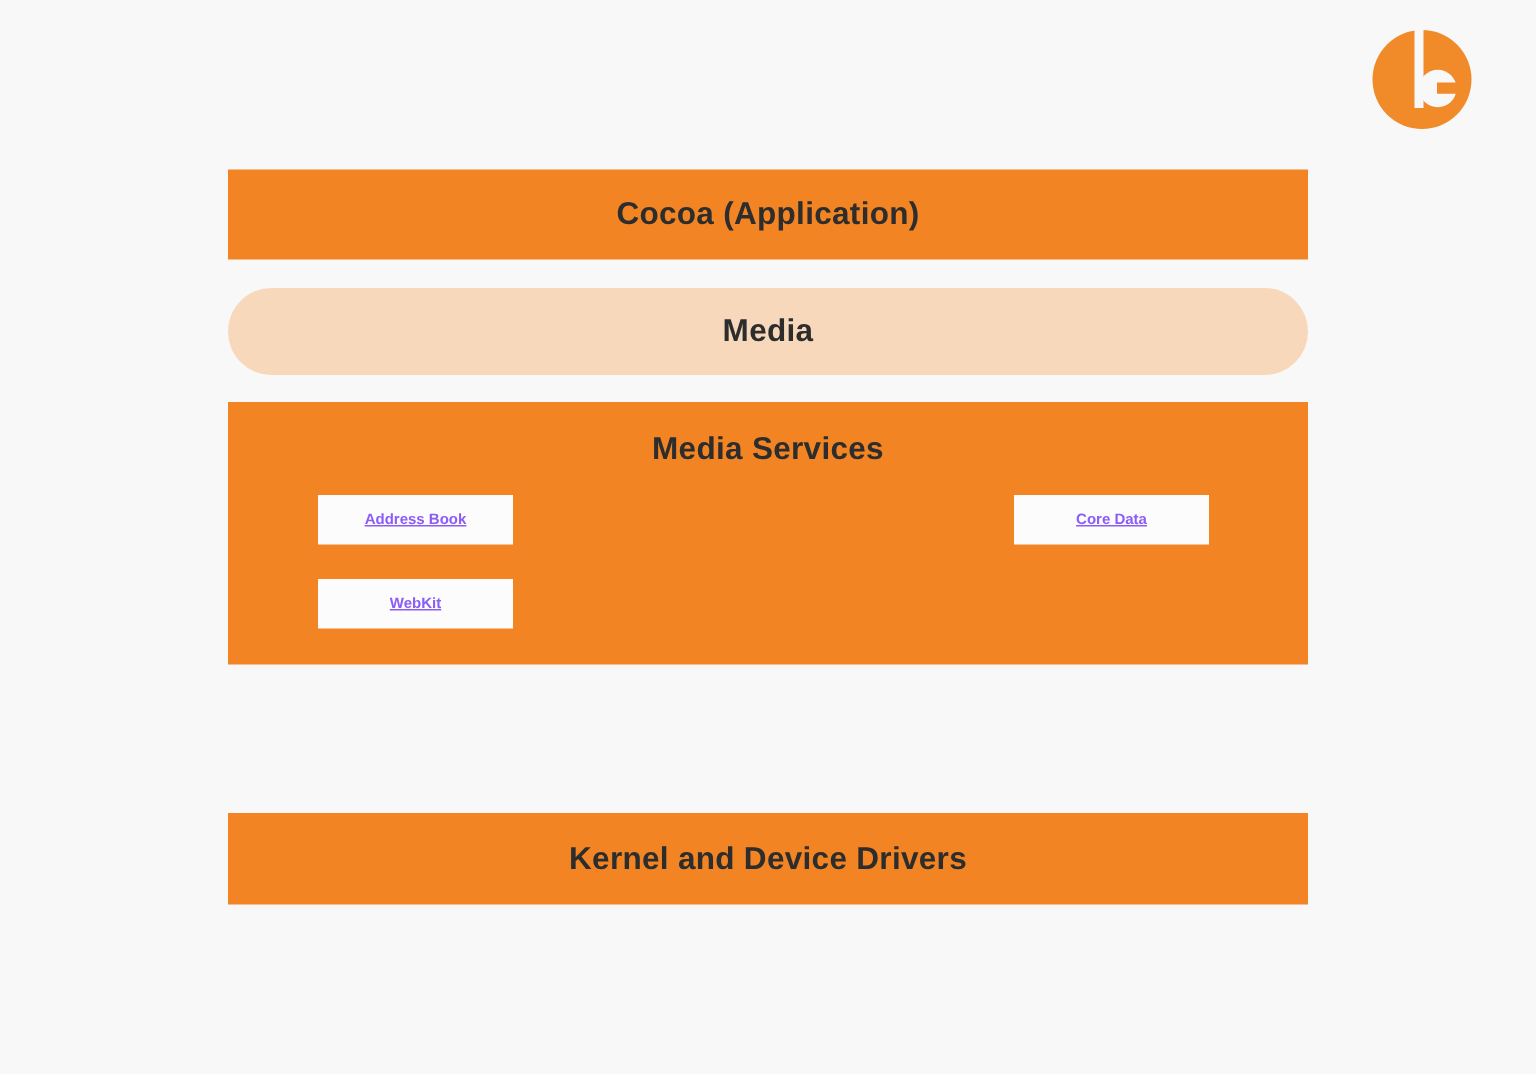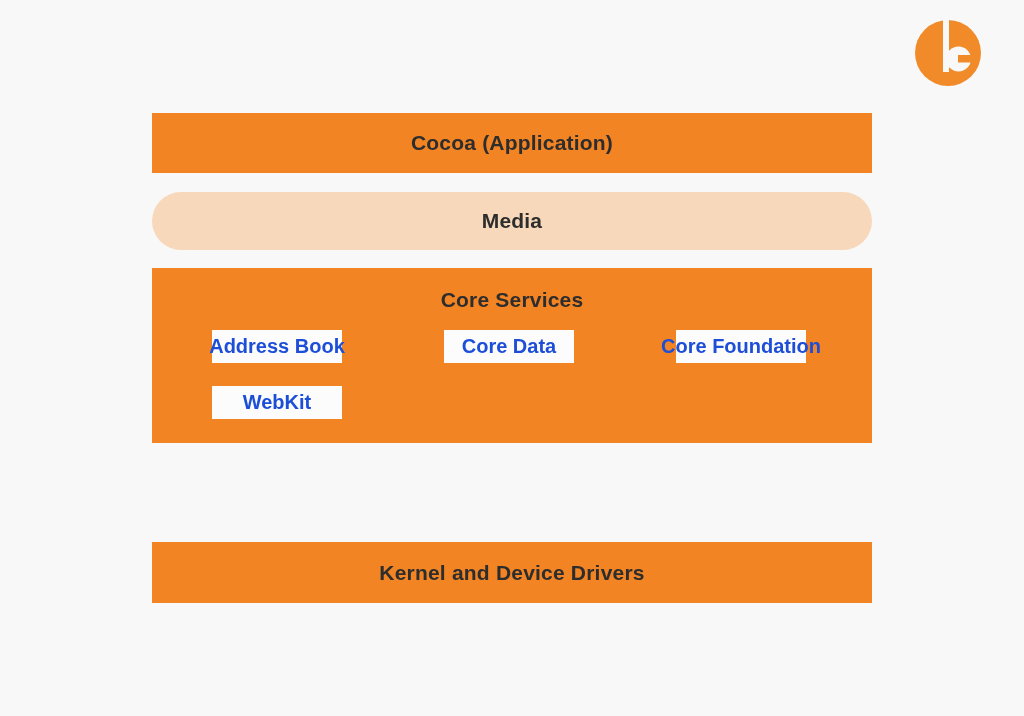--- a/index.html
+++ b/index.html
@@ -68,24 +68,25 @@
   .cs-row-2{top:118px;}
   .service-box{
     width:130px;
     height:33px;
     background:var(--box-bg);
     display:flex;
     align-items:center;
     justify-content:center;
   }
   .service-label{
-    font-size:20px;
+    font-size:10px;
     font-weight:bold;
-    color:#1d4ed8;
+    color:#8b5cf6;
     white-space:nowrap;
+    text-decoration:underline;
   }
 </style>
 </head>
 <body>
 
 <div class="canvas">
 
   <div class="logo">
     <svg viewBox="0 0 68 68" width="68" height="68" aria-hidden="true">
       <circle cx="34" cy="34" r="33" fill="#F18A28"></circle>
@@ -97,31 +98,28 @@
 
   <div class="bar orange bar-cocoa">
     <span class="bar-label">Cocoa (Application)</span>
   </div>
 
   <div class="bar peach bar-media">
     <span class="bar-label">Media</span>
   </div>
 
   <div class="bar orange bar-core-services">
-    <div class="bar-label cs-title">Core Services</div>
+    <div class="bar-label cs-title">Media Services</div>
 
     <div class="cs-row cs-row-1">
       <div class="service-box">
         <span class="service-label">Address Book</span>
       </div>
       <div class="service-box">
         <span class="service-label">Core Data</span>
-      </div>
-      <div class="service-box">
-        <span class="service-label">Core Foundation</span>
       </div>
     </div>
 
     <div class="cs-row cs-row-2">
       <div class="service-box">
         <span class="service-label">WebKit</span>
       </div>
     </div>
   </div>
 

